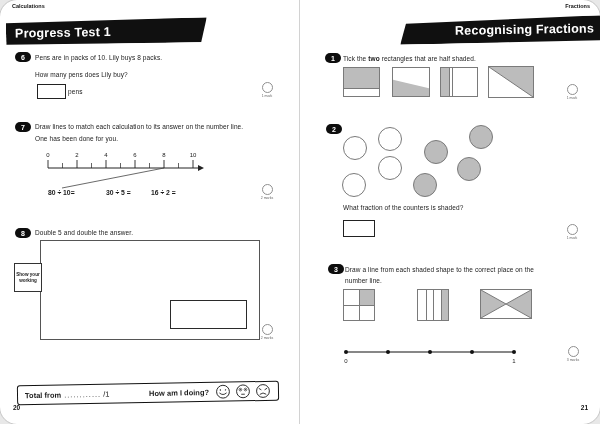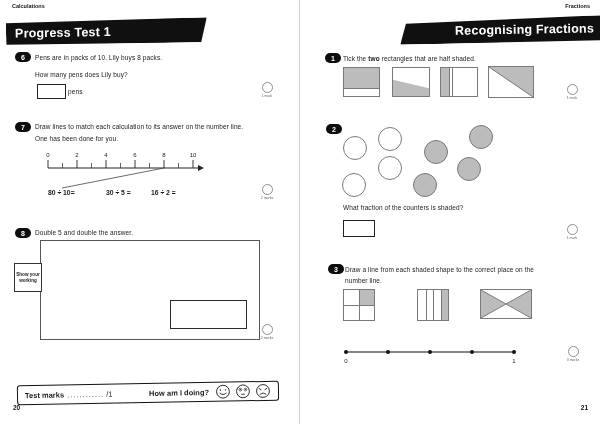--- a/index.html
+++ b/index.html
@@ -1,19 +1,20 @@
 <!DOCTYPE html>
 <html><head>
 <meta charset="utf-8">
 <style>
   html,body{margin:0;padding:0;background:#e8e8e8;}
   .spread{
     position:relative;width:600px;height:424px;background:#ffffff;
     font-family:"Liberation Sans",sans-serif;color:#1a1a1a;overflow:hidden;
     outline:1px solid #c9c9c9;
+    border-radius:17px;
   }
   .gutter{position:absolute;left:299px;top:0;width:1px;height:424px;background:#d2d2d2;}
   .page{position:absolute;top:0;width:300px;height:424px;}
   .page.left{left:0;} .page.right{left:300px;}
 
   .corner{position:absolute;top:3px;font-size:5.5px;font-weight:700;color:#111;}
   .banner{
     position:absolute;background:#101010;color:#fff;display:flex;align-items:center;
     font-weight:700;font-size:12.5px;letter-spacing:0.2px;transform:rotate(-1deg);
   }
@@ -124,21 +125,21 @@
     <div class="t" style="left:35px;top:229px;">Double 5 and double the answer.</div>
     <div class="workbox" style="left:40px;top:240px;width:218px;height:98px;"></div>
     <div class="showbox" style="left:14px;top:263px;">Show your working</div>
     <div class="innerans" style="left:170px;top:300px;width:75px;height:27px;"></div>
     <div class="mark" style="left:258px;top:324px;">
       <span class="mark-circle"></span>
       <span class="mark-label">2 marks</span>
     </div>
 
     <div class="footerbar">
-      <span class="b">Test marks</span>
+      <span class="b">Total from</span>
       <span class="dots">............</span>
       <span>/1</span>
       <span class="b" style="margin-left:auto;">How am I doing?</span>
       <span class="faces">
         <svg width="16" height="16" viewBox="0 0 20 20">
           <circle cx="10" cy="10" r="8" fill="none" stroke="#222" stroke-width="1.2"></circle>
           <circle cx="6.8" cy="7.8" r="0.9" fill="#222"></circle>
             <circle cx="13.2" cy="7.8" r="0.9" fill="#222"></circle>
           <path d="M5.5,11.5 Q10,15.5 14.5,11.5" fill="none" stroke="#222" stroke-width="1.1"></path>
         </svg>

